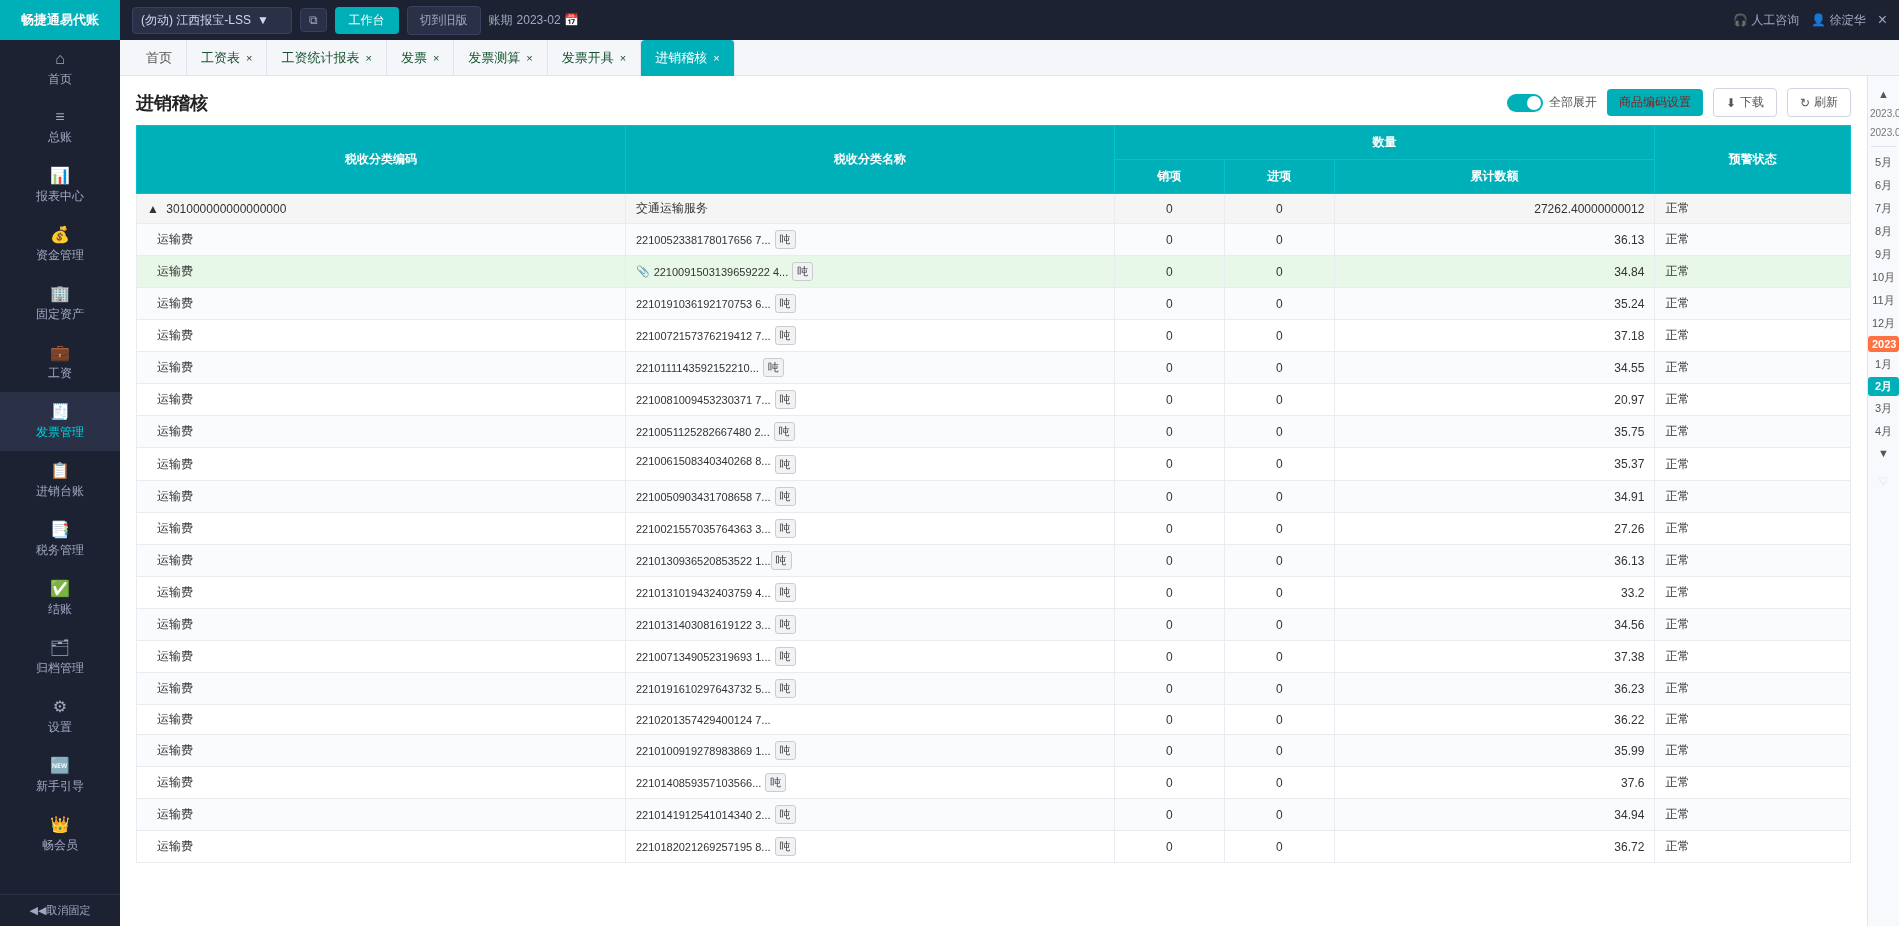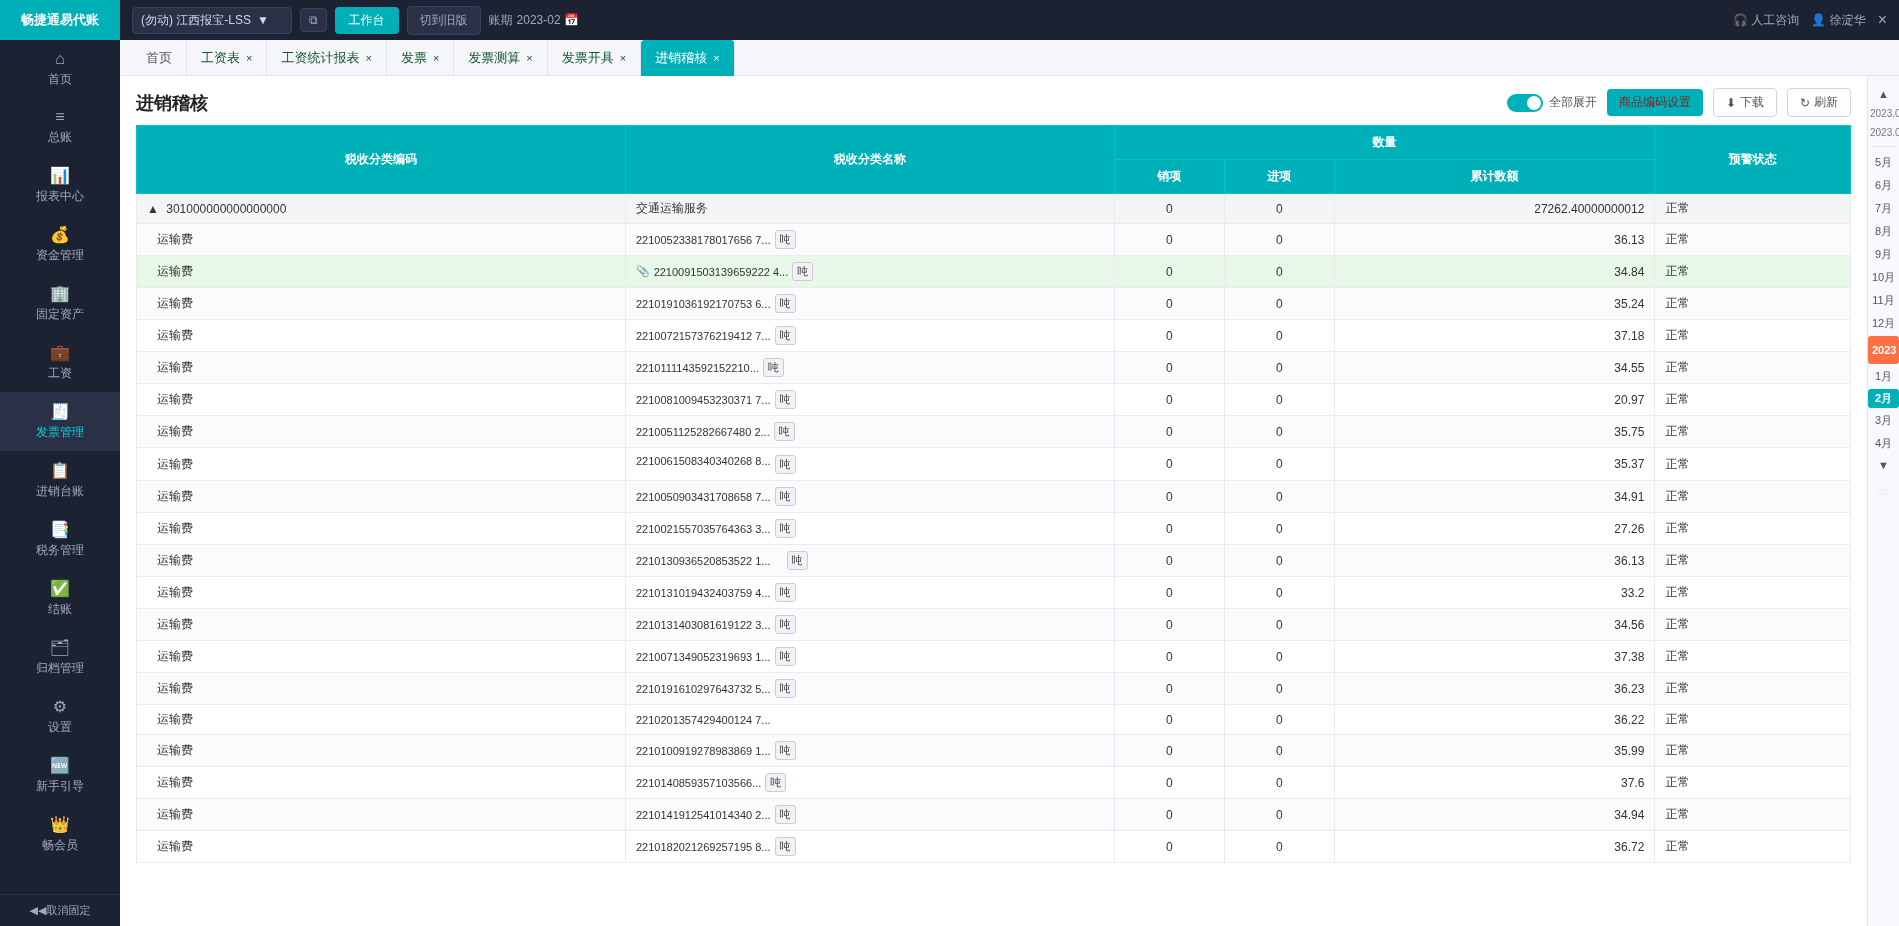--- a/index.html
+++ b/index.html
@@ -307,21 +307,21 @@
       text-align: center;
       width: 100%;
       color: #555;
       font-size: 11px;
     }
     .right-panel-item.active-year {
       background: #ff7043;
       color: white;
       border-radius: 3px;
       margin: 1px 4px;
-      padding: 8px 4px;
+      padding: 2px 4px;
       font-weight: bold;
     }
     .right-panel-item.active-month {
       background: #00b0b9;
       color: white;
       border-radius: 3px;
       margin: 1px 3px;
       padding: 2px 4px;
       font-weight: bold;
     }
@@ -645,21 +645,21 @@
         </span>
       </td>
       <td class="center">0</td>
       <td class="center">0</td>
       <td class="right">27.26</td>
       <td class="status-normal">正常</td>
     </tr>
               <tr>
       <td class="indent">运输费</td>
       <td>
-        <span style="display:inline-flex;align-items:center;gap:16px;justify-content:space-between;">
+        <span style="display:inline-flex;align-items:center;gap:0;justify-content:space-between;">
 
           <span class="tax-code-long">2210130936520853522 1...</span>
           <span style="background:#f0f2f5;border:1px solid #ccc;border-radius:3px;padding:1px 4px;font-size:11px;">吨</span>
         </span>
       </td>
       <td class="center">0</td>
       <td class="center">0</td>
       <td class="right">36.13</td>
       <td class="status-normal">正常</td>
     </tr>

